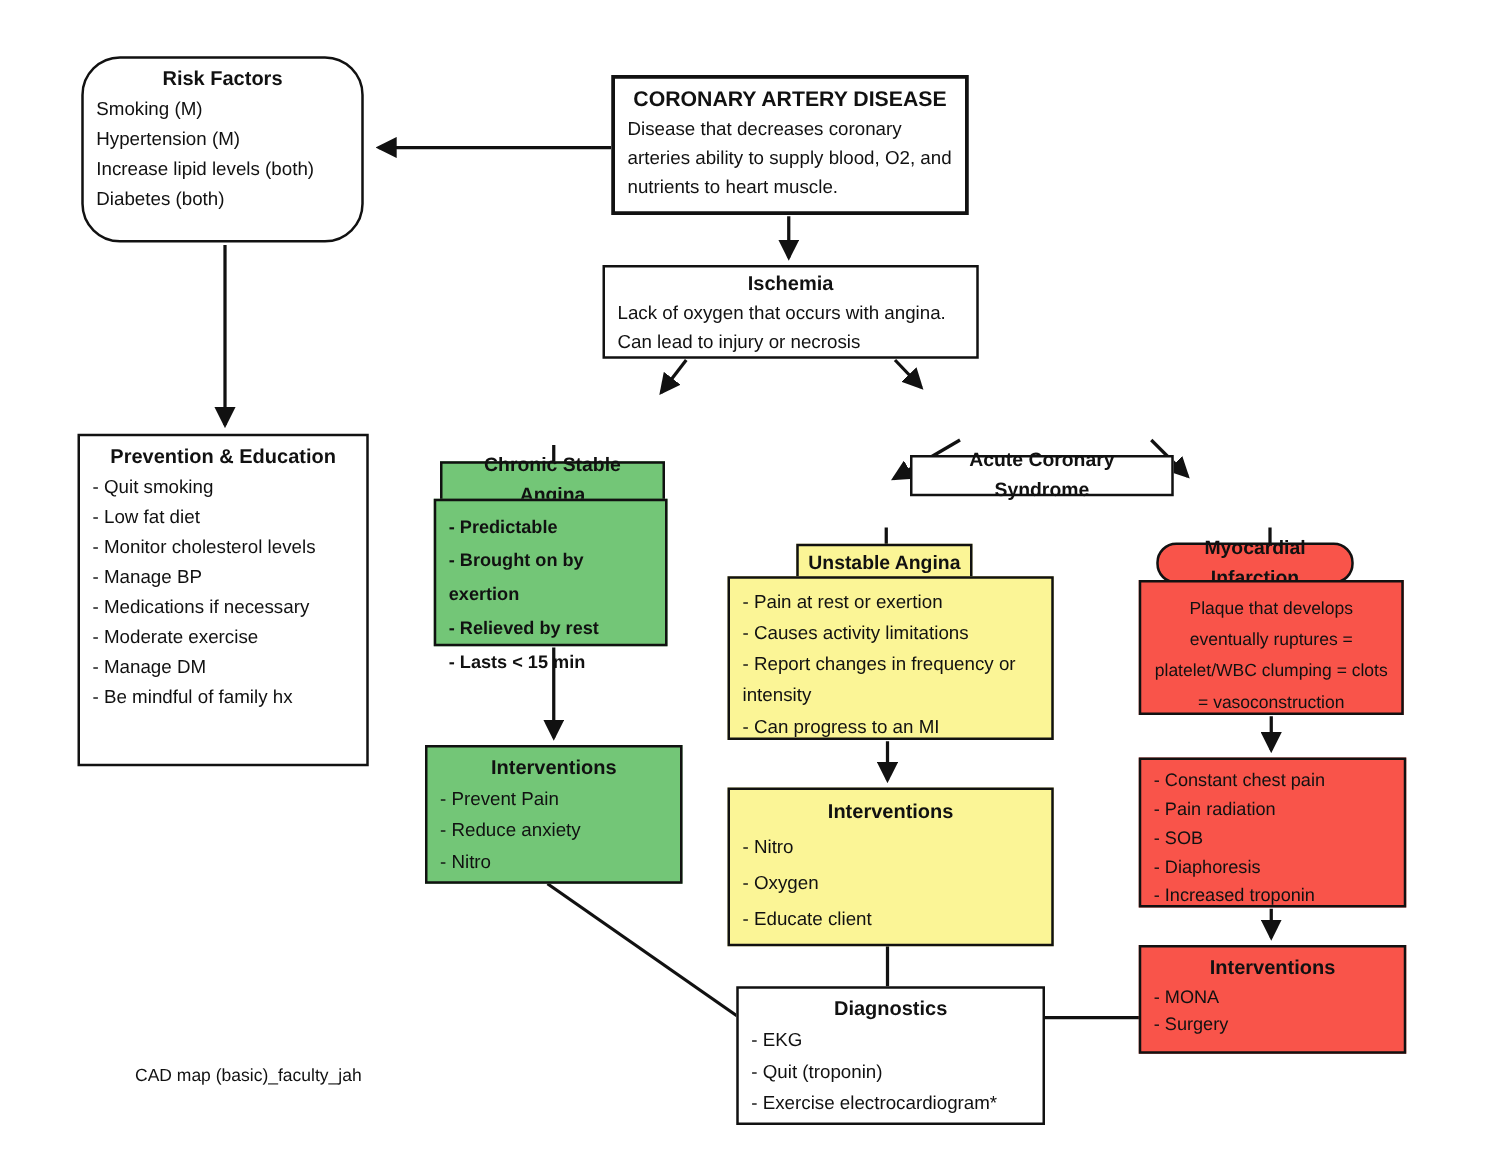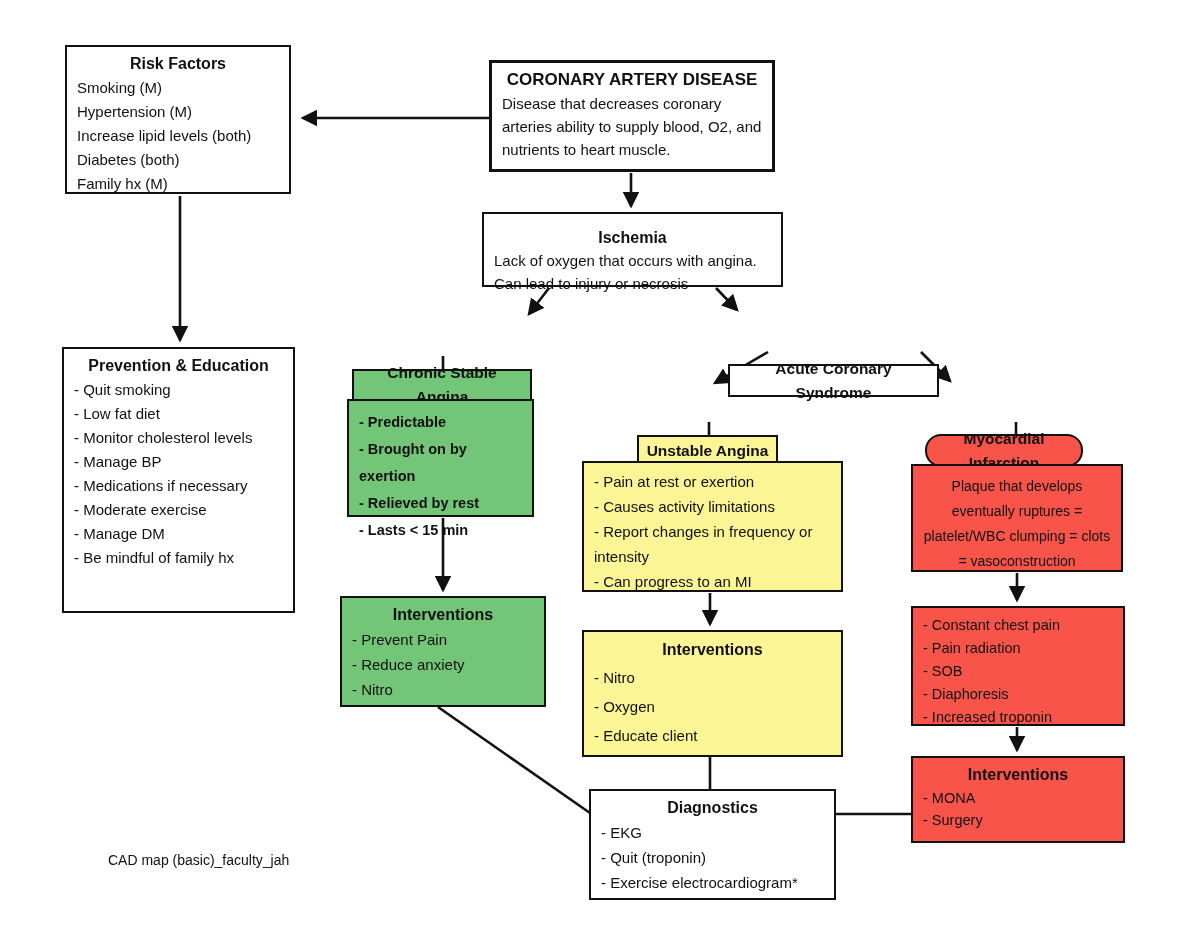--- a/index.html
+++ b/index.html
@@ -30,24 +30,24 @@
     padding:2px 0 1px 0;
   }
   .green{background:#73c677;}
   .yellow{background:#fbf596;}
   .red{background:#f9544a;}
   .label-box{
     display:flex;align-items:center;justify-content:center;
     font-weight:bold;font-size:15.5px;padding:2px 6px;text-align:center;margin-top:46px;
   }
   
-  #risk-factors{left:65px;top:45px;width:226px;height:149px;}
+  #risk-factors{left:65px;top:45px;width:226px;height:149px;border-radius:31px;}
   #cad{left:489px;top:60px;width:286px;height:112px;border-width:3px;line-height:23px;}
   #cad .title{font-size:17px;}
-  #ischemia{left:482px;top:212px;width:301px;height:75px;padding-top:11px;line-height:23px;}
+  #ischemia{left:482px;top:212px;width:301px;height:75px;padding-top:1px;line-height:23px;}
   #ischemia .title{line-height:21px;}
   #prevention{left:62px;top:347px;width:233px;height:266px;}
   #csa-label{left:352px;top:323px;width:180px;height:32px;}
   #csa-details{left:347px;top:399px;width:187px;height:118px;padding-top:8px;line-height:27px;font-size:14.5px;font-weight:bold;}
   #csa-interventions{left:340px;top:596px;width:206px;height:111px;line-height:25px;}
   #acs-label{left:728px;top:318px;width:211px;height:33px;}
   #ua-label{left:637px;top:389px;width:141px;height:32px;justify-content:center;}
   #ua-details{left:582px;top:461px;width:261px;height:131px;padding-top:6px;line-height:25px;}
   #ua-interventions{left:582px;top:630px;width:261px;height:127px;line-height:29px;}
   #ua-interventions .title{line-height:24px;}
@@ -92,21 +92,20 @@
       <line x1="836" y1="814" x2="912" y2="814"></line>
     </g>
   </svg>
 
   <div class="box" id="risk-factors">
     <div class="title">Risk Factors</div>
     <div>Smoking (M)</div>
     <div>Hypertension (M)</div>
     <div>Increase lipid levels (both)</div>
     <div>Diabetes (both)</div>
-    <div>Family hx (M)</div>
   </div>
 
   <div class="box" id="cad">
     <div class="title">CORONARY ARTERY DISEASE</div>
     <div>Disease that decreases coronary arteries ability to supply blood, O2, and nutrients to heart muscle.</div>
   </div>
 
   <div class="box" id="ischemia">
     <div class="title">Ischemia</div>
     <div>Lack of oxygen that occurs with angina. Can lead to injury or necrosis</div>

